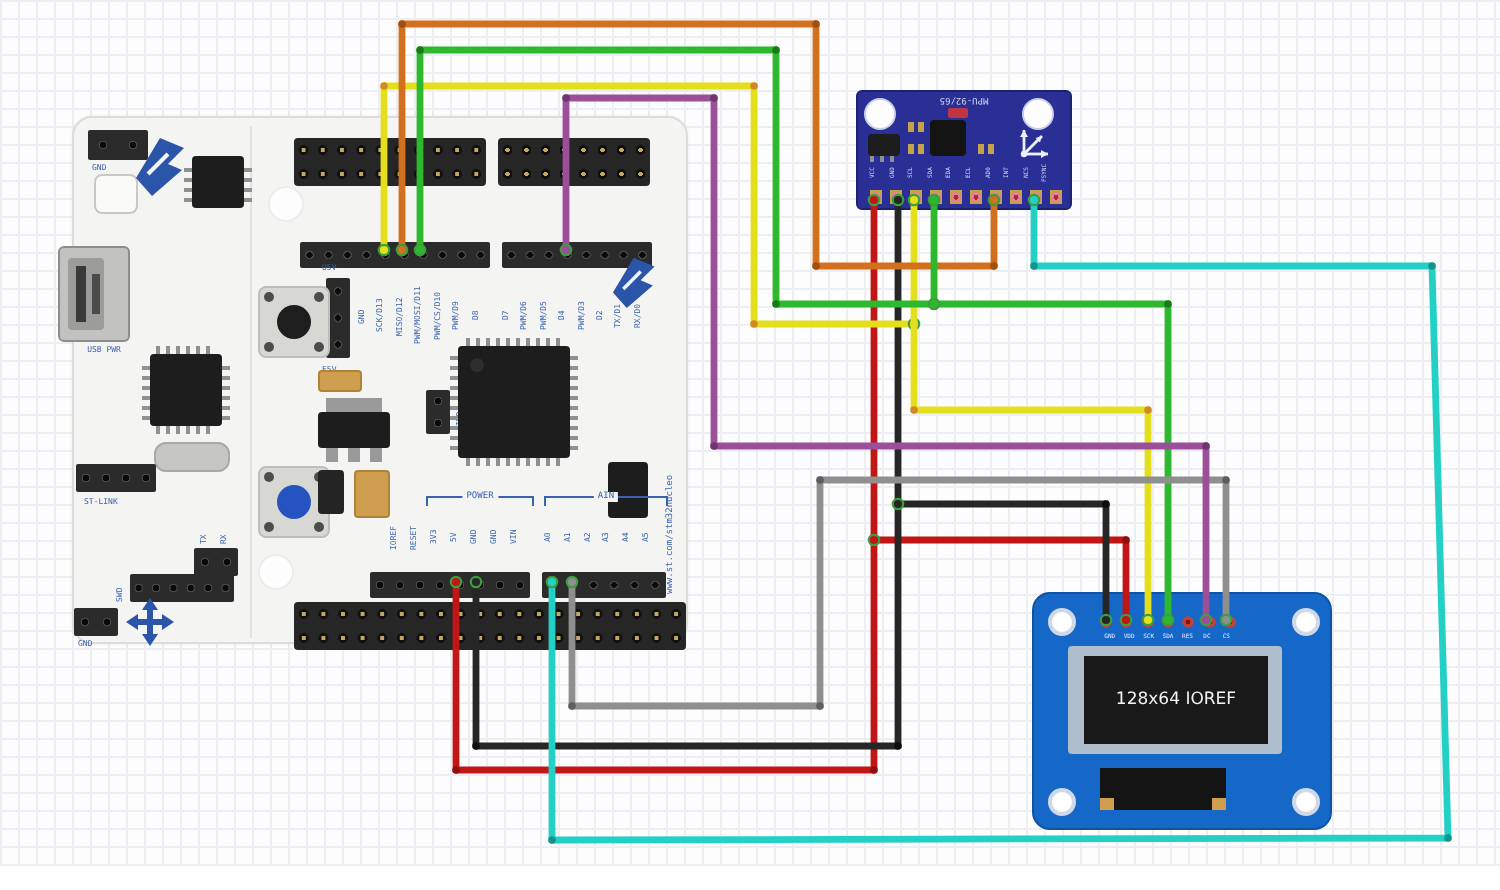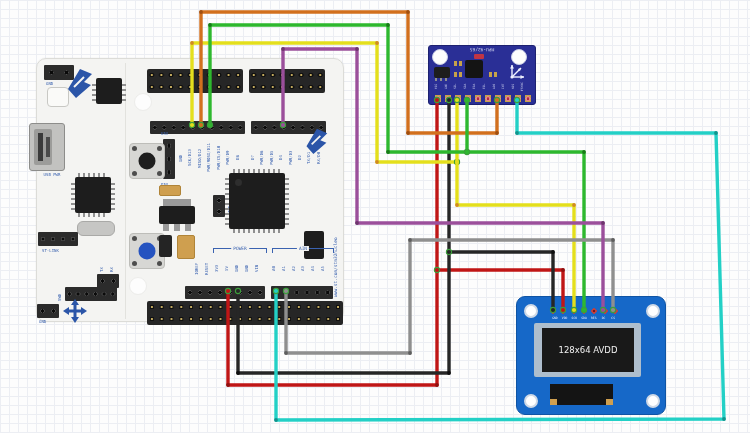--- a/index.html
+++ b/index.html
@@ -297,21 +297,21 @@
         <span class="hlabw">GND</span>
         <span class="hlabw">VDD</span>
         <span class="hlabw">SCK</span>
         <span class="hlabw">SDA</span>
         <span class="hlabw">RES</span>
         <span class="hlabw">DC</span>
         <span class="hlabw">CS</span>
       </div>
     <div class="abs" style="left:17px;top:26px;width:107px;height:54px;background:#aebecd;border-radius:2px;"></div>
     <div class="abs screentxt" style="left:25px;top:31px;width:92px;height:44px;background:#191919;">
-      <span>128x64 AVDD</span>
+      <span>128x64 IOREF</span>
     </div>
     <div class="abs" style="left:33px;top:87px;width:63px;height:21px;background:#141414;"></div>
     <div class="abs" style="left:33px;top:102px;width:7px;height:6px;background:#cf9f4f;"></div>
     <div class="abs" style="left:89px;top:102px;width:7px;height:6px;background:#cf9f4f;"></div>
   </div>
 
   <svg id="wire-layer" width="750" height="445">
       <polyline points="228,291 228,385 437,385 437,100" fill="none" stroke="#c01616" stroke-width="3.4" stroke-linejoin="round" stroke-linecap="round"></polyline>
       <circle cx="228" cy="385" r="1.9" fill="#8f1010"></circle>
       <circle cx="437" cy="385" r="1.9" fill="#8f1010"></circle>

